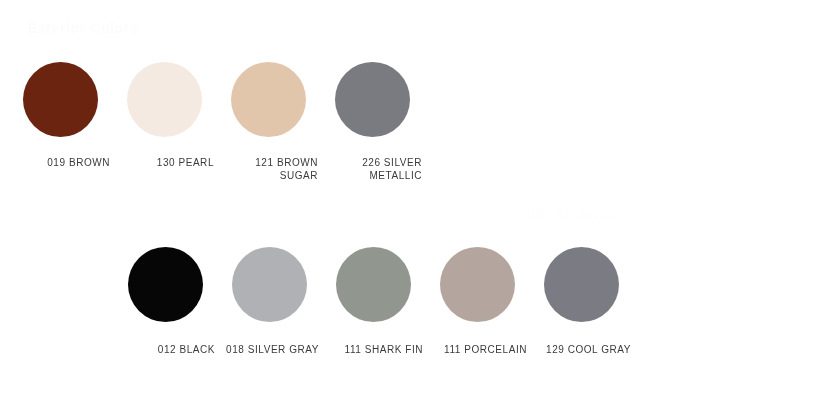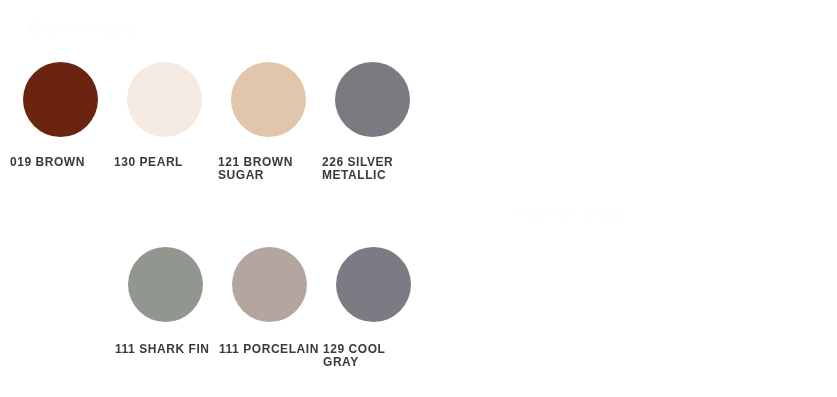--- a/index.html
+++ b/index.html
@@ -78,27 +78,27 @@
     height: 75px;
     border-radius: 50%;
     box-sizing: border-box;
   }
   .swatch-dot.outlined {
     border: 1.4px solid #2b2b2b;
   }
 
   .swatch-label {
     margin-top: 19px;
-    font-size: 12px;
+    font-size: 10px;
     line-height: 13px;
     letter-spacing: 0.55px;
     color: #3a3a3c;
-    text-align: left;
+    text-align: right;
     width: 100px;
-    font-weight: 700;
+    font-weight: 400;
   }
   .row-bottom .swatch-label {
     margin-top: 21px;
   }
 </style>
 </head>
 <body>
 
 <div class="page">
 
@@ -120,20 +120,28 @@
         <div class="swatch-label">121 BROWN SUGAR</div>
       </div>
       <div class="swatch-cell">
         <div class="swatch-dot" style="background: rgb(121, 123, 128);"></div>
         <div class="swatch-label">226 SILVER METALLIC</div>
       </div>
     </div>
 
   <div class="row row-bottom" id="row-bottom">
       <div class="swatch-cell">
+        <div class="swatch-dot" style="background: rgb(6, 6, 6);"></div>
+        <div class="swatch-label">012 BLACK</div>
+      </div>
+      <div class="swatch-cell">
+        <div class="swatch-dot" style="background: rgb(175, 177, 181);"></div>
+        <div class="swatch-label">018 SILVER GRAY</div>
+      </div>
+      <div class="swatch-cell">
         <div class="swatch-dot" style="background: rgb(145, 151, 143);"></div>
         <div class="swatch-label">111 SHARK FIN</div>
       </div>
       <div class="swatch-cell">
         <div class="swatch-dot" style="background: rgb(180, 166, 158);"></div>
         <div class="swatch-label">111 PORCELAIN</div>
       </div>
       <div class="swatch-cell">
         <div class="swatch-dot" style="background: rgb(123, 124, 131);"></div>
         <div class="swatch-label">129 COOL GRAY</div>

